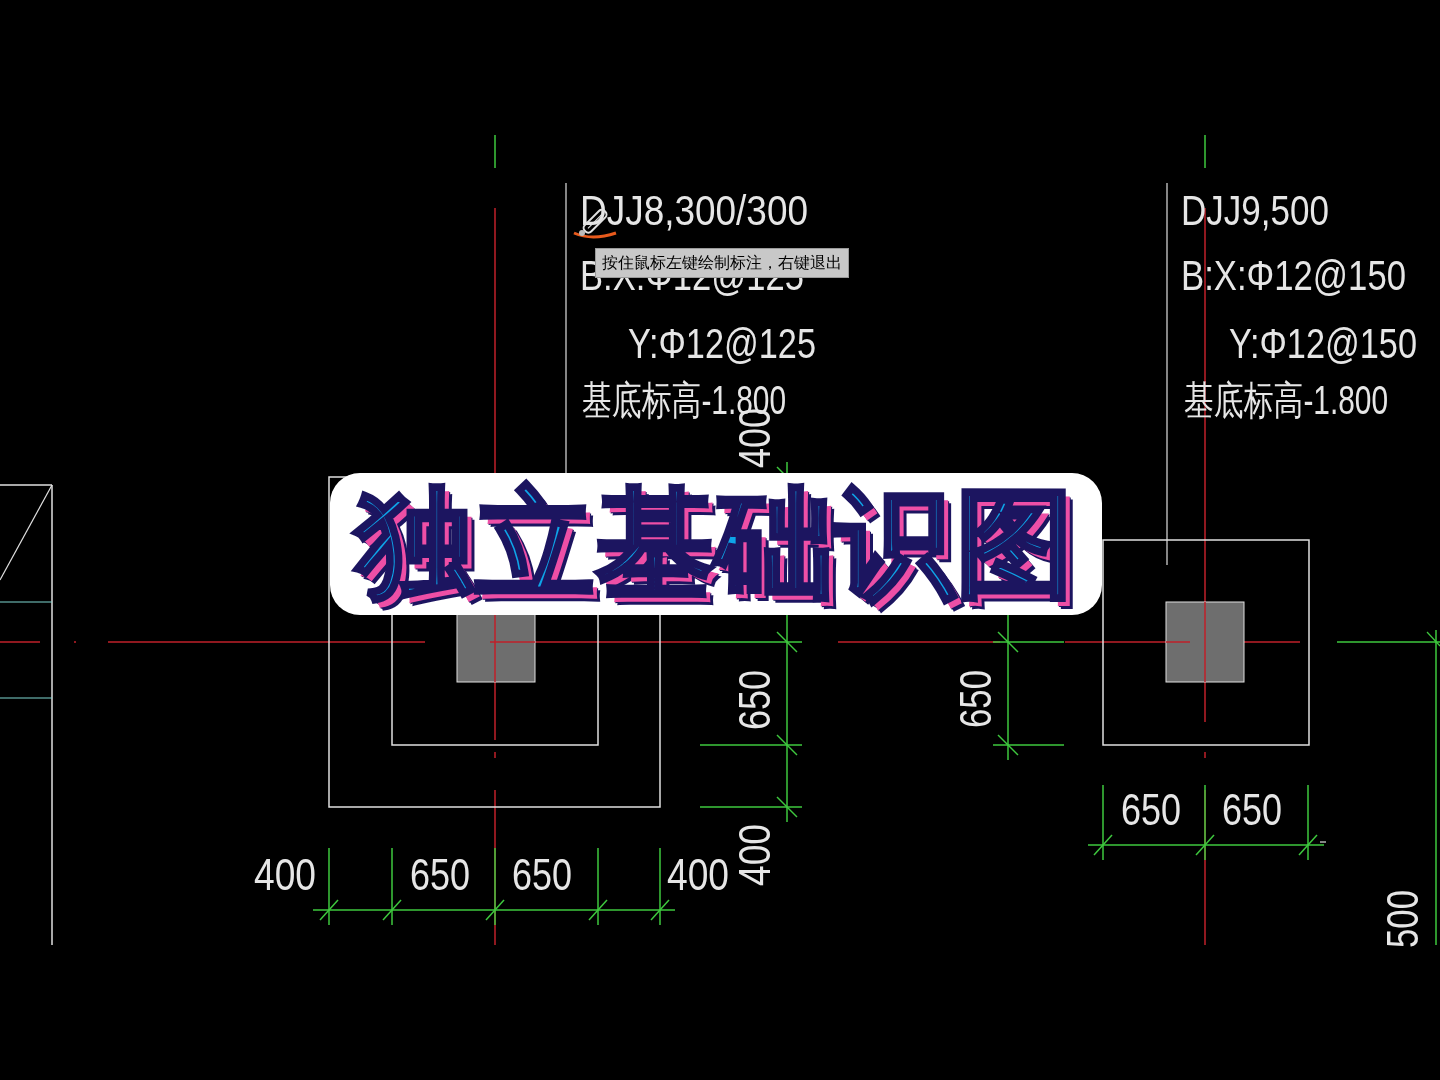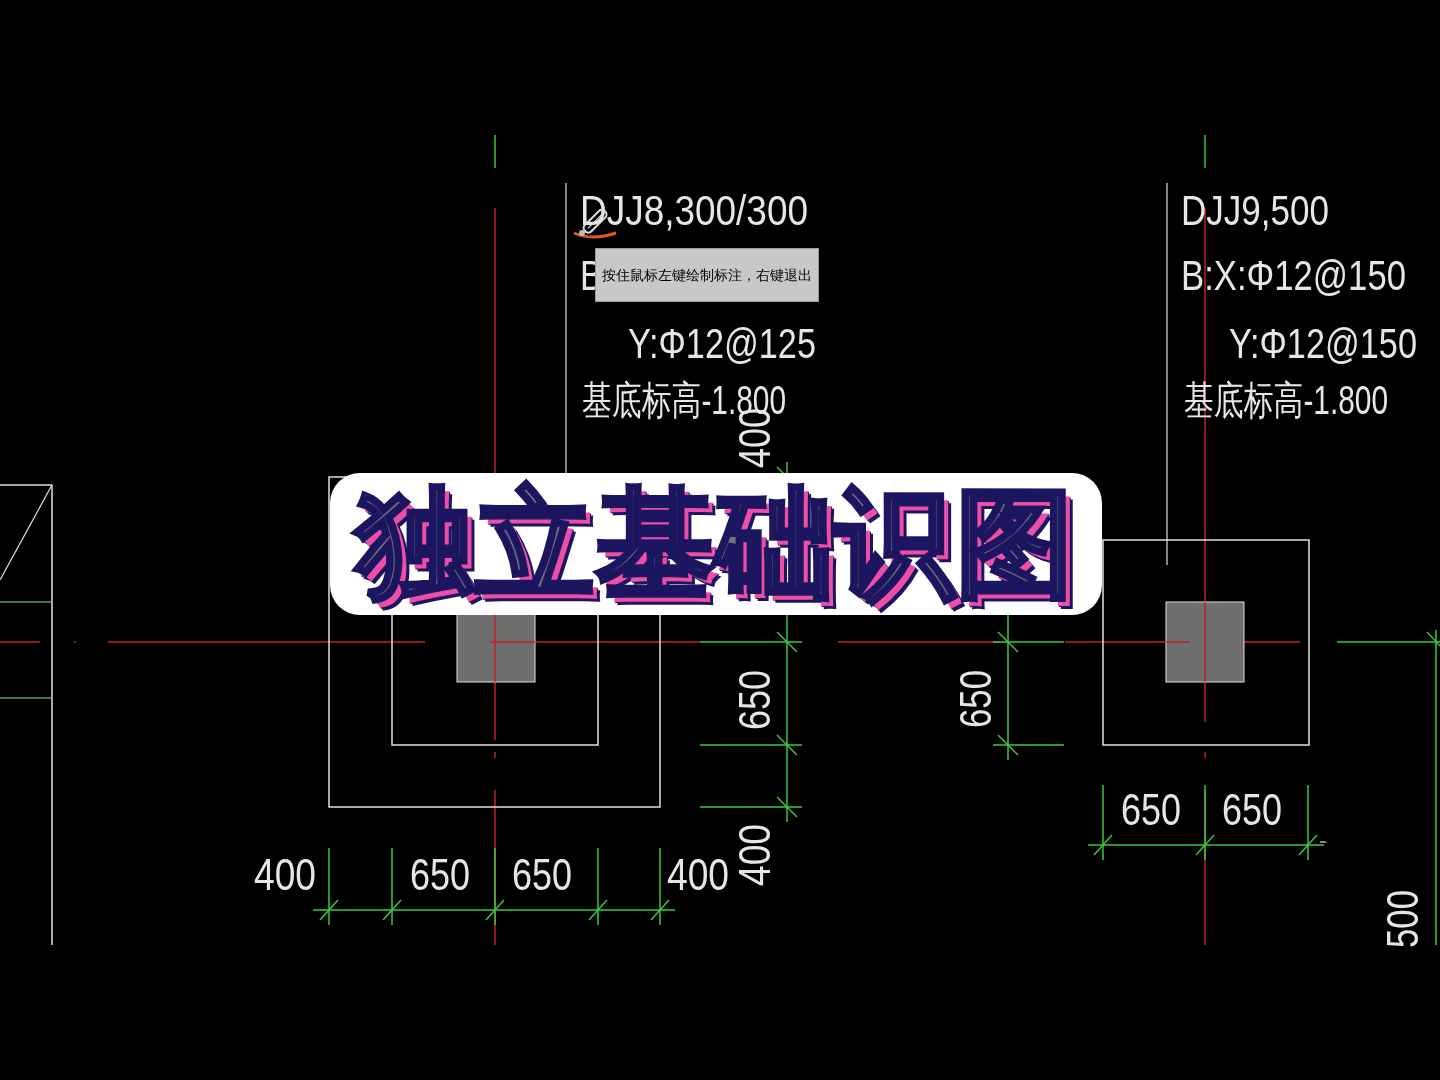--- a/index.html
+++ b/index.html
@@ -1,33 +1,33 @@
 <!DOCTYPE html>
 <html><head>
   <meta charset="utf-8">
   <style>
     html, body { margin: 0; padding: 0; background: #000; }
     body { width: 1440px; height: 1080px; position: relative; overflow: hidden; }
     #canvas { position: absolute; left: 0; top: 0; width: 1440px; height: 1080px; }
     .cad-textfill { font-family: "Liberation Sans Narrow", "Liberation Sans", sans-serif; fill: #e6e6e6; }
     .tooltip {
       position: absolute; left: 595px; top: 248px; height: 20px;
-      background: #c8c8c8; color: #000; padding: 16px 6px;
-      font-family: "DejaVu Sans", sans-serif; font-size: 14px; line-height: 20px;
+      background: #c8c8c8; color: #000; padding: 4px 6px;
+      font-family: "DejaVu Sans", sans-serif; font-size: 16px; line-height: 20px;
       white-space: nowrap; border: 1px solid #9a9a9a;
     }
     .banner {
       position: absolute; left: 330px; top: 473px; width: 772px; height: 142px;
       background: #ffffff; border-radius: 30px;
     }
     .banner-text {
       position: absolute; left: 330px; top: 470px; width: 772px; height: 150px;
       display: flex; align-items: center; justify-content: center;
       font-family: Liberation Sans, sans-serif; font-weight: bold; font-size: 118px;
-      letter-spacing: 2px; color: #737373;
+      letter-spacing: 2px; color: #0ea5e9;
       -webkit-text-stroke: 4px #1c1560;
       text-shadow: 6px 6px 0 #ee4fa6, 7px 7px 0 #1c1560, 9px 9px 0 #1c1560;
     }
     .cursor { position: absolute; left: 572px; top: 203px; width: 50px; height: 40px; }
   </style>
 </head>
 <body>
 
 <svg id="canvas" viewBox="0 0 1440 1080" xmlns="http://www.w3.org/2000/svg">
 

